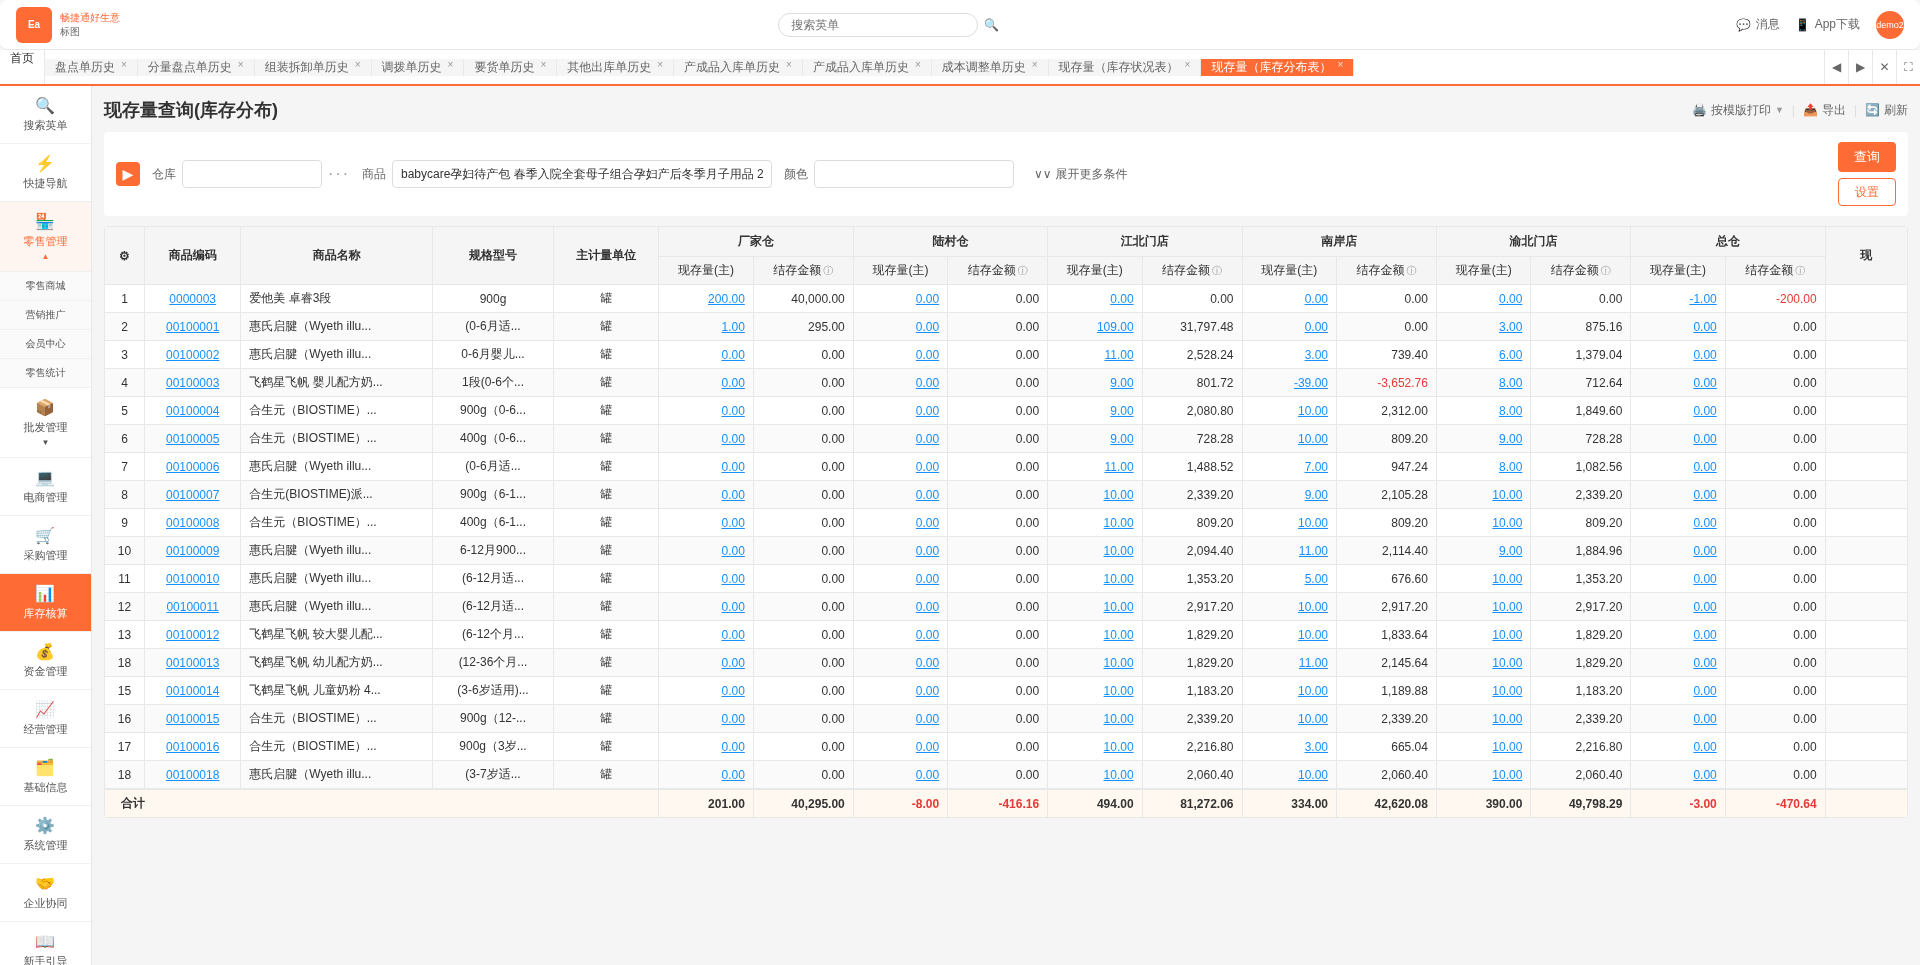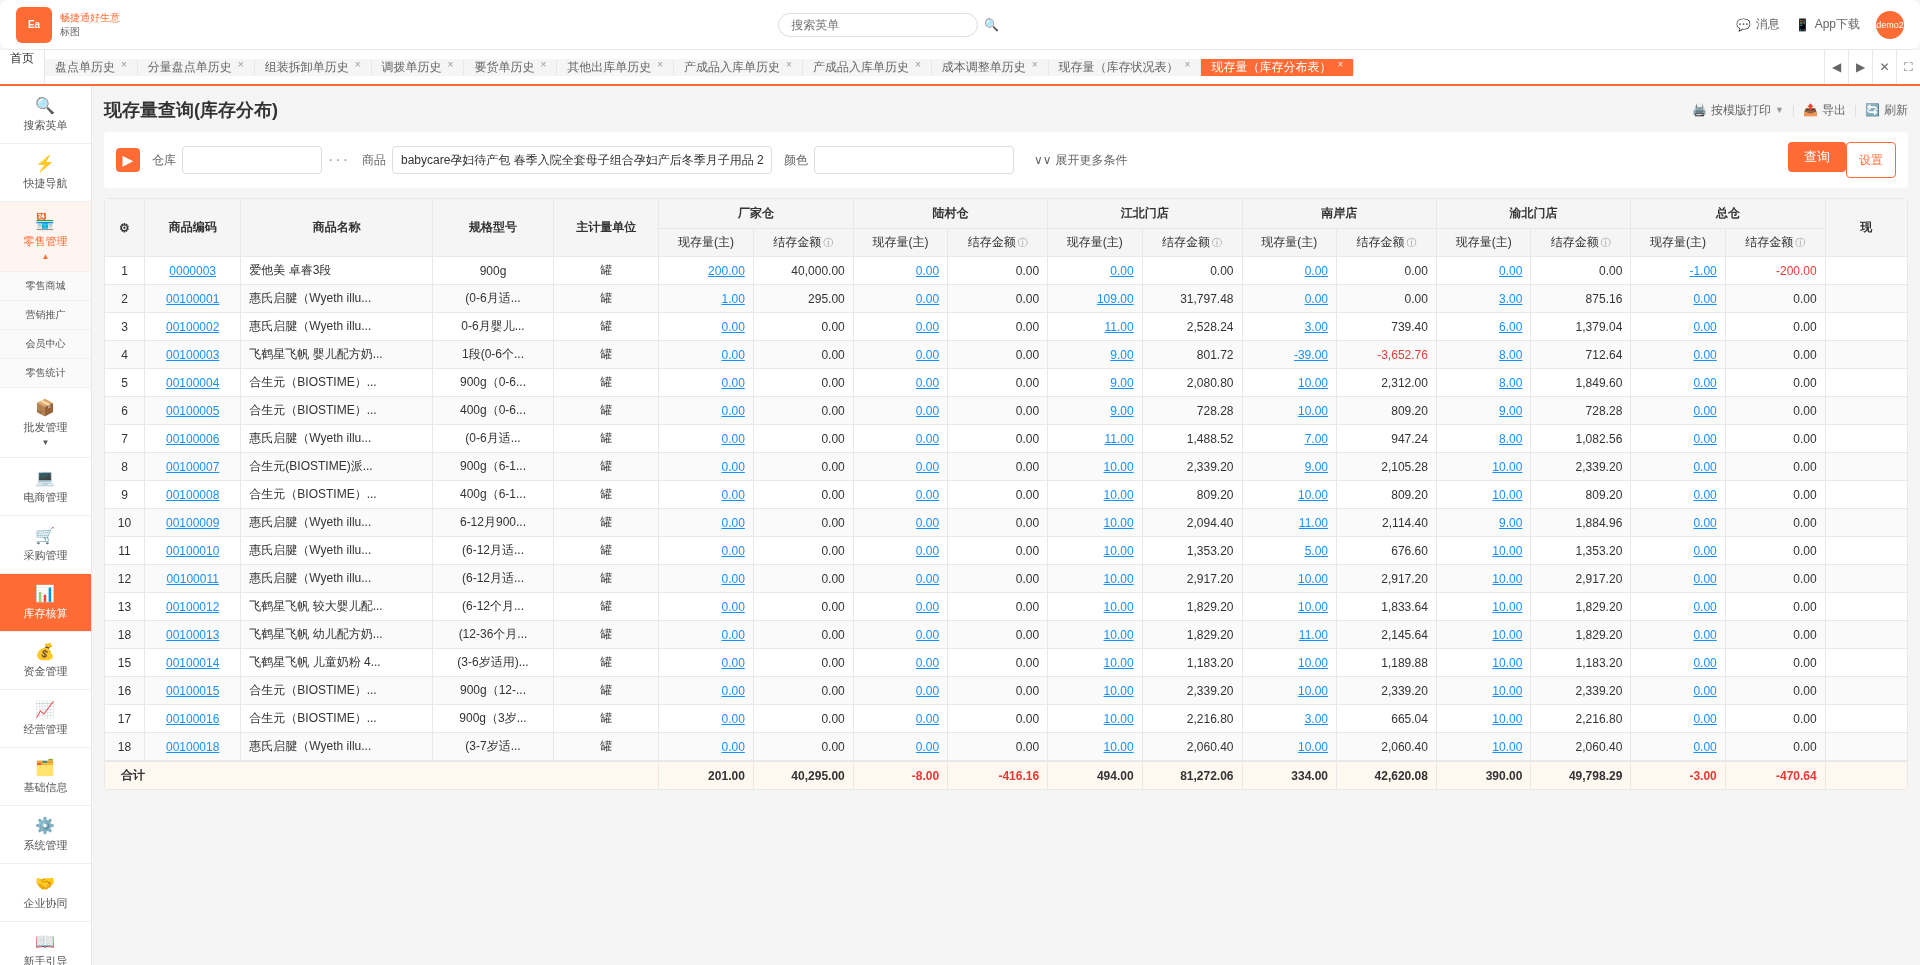--- a/index.html
+++ b/index.html
@@ -164,21 +164,21 @@
       height: 30px;
     }
     .btn-settings {
       background: white;
       color: #ff6b35;
       border: 1px solid #ff6b35;
       border-radius: 4px;
       padding: 5px 12px;
       cursor: pointer;
       font-size: 12px;
-      height: 36px;
+      height: 28px;
     }
     
     
     .table-container {
       background: #fff;
       border-radius: 4px;
       overflow: auto;
       max-height: calc(100vh - 260px);
     }
     table {
@@ -441,21 +441,21 @@
     <div class="search-field">
       <span class="search-label">颜色</span>
       <input class="search-input search-input-color" type="text" style="">
     </div>
 
     <div class="expand-more">
       <span>∨∨</span>
       <span>展开更多条件</span>
     </div>
 
-    <div style="margin-left:auto;display:flex;flex-direction:row">
+    <div style="margin-left:auto;display:flex;gap:6px;flex-direction:column">
       <button class="btn-query">查询</button>
       <button class="btn-settings">设置</button>
     </div>
   </div>
 
   <div class="table-container">
     <table>
       <thead>
         <tr>
           <th rowspan="2" class="gear-cell">⚙</th>

